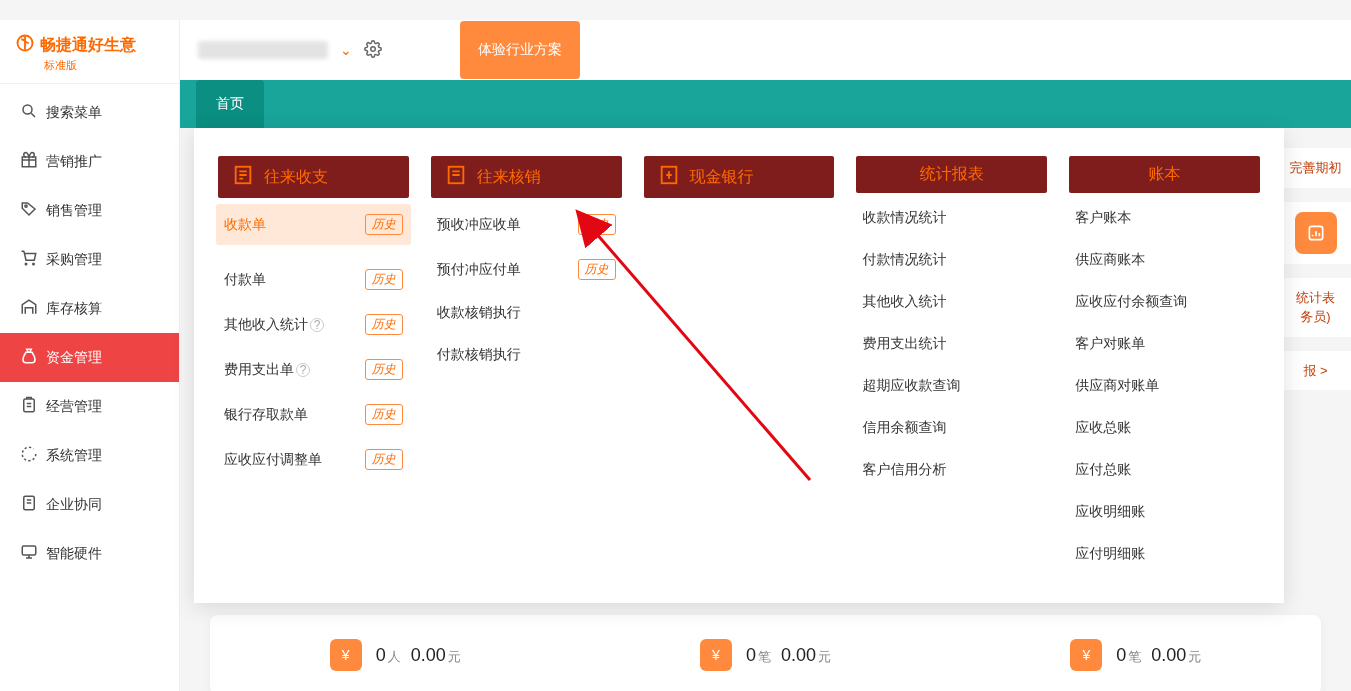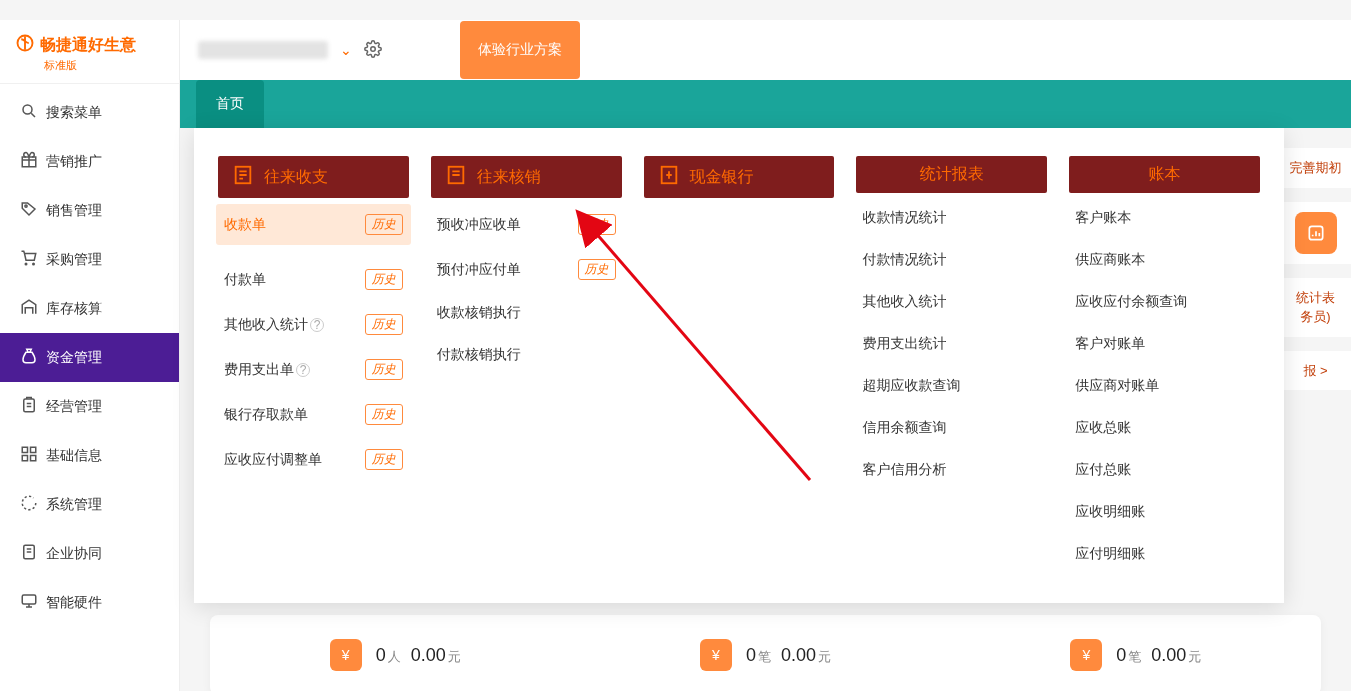--- a/index.html
+++ b/index.html
@@ -5,21 +5,21 @@
     * { box-sizing: border-box; margin: 0; padding: 0; }
     body { font-family: "Microsoft YaHei", sans-serif; background: #f5f5f5; width: 1351px; height: 691px; overflow: hidden; font-size: 14px; }
     .app { display: flex; width: 100%; height: 100%; margin-top: 20px; }
     .sidebar { width: 180px; background: #fff; border-right: 1px solid #eee; display: flex; flex-direction: column; }
     .logo-area { padding: 14px 16px 10px; border-bottom: 1px solid #f0f0f0; }
     .logo-line { display: flex; align-items: center; gap: 6px; color: #ff6a00; font-weight: bold; font-size: 16px; }
     .logo-line .logo-icon { color: #ff6a00; }
     .logo-sub { font-size: 11px; color: #ff6a00; margin-top: 2px; margin-left: 28px; }
     .nav-list { list-style: none; padding-top: 4px; }
     .nav-item { display: flex; align-items: center; gap: 8px; padding: 14px 20px; color: #333; cursor: pointer; }
-    .nav-item.active { background: #4c1d95; color: #fff; }
+    .nav-item.active { background: #ef4444; color: #fff; }
     .nav-item .icon { width: 18px; text-align: center; color: #555; }
     .nav-item.active .icon { color: #fff; }
     .main { flex: 1; display: flex; flex-direction: column; position: relative; }
     .topbar { height: 60px; background: #fff; display: flex; align-items: center; padding: 0 18px; gap: 12px; }
     .company-dd { display: flex; align-items: center; gap: 12px; min-width: 250px; }
     .company-name { width: 130px; height: 18px; background: #e3e3e3; filter: blur(2px); border-radius: 3px; }
     .chevron-down { color: #ff6a00; cursor: pointer; user-select: none; }
     .gear { color: #666; cursor: pointer; }
     .primary-btn { background: #ff8a3d; color: #fff; border: none; padding: 20px 18px; border-radius: 4px; font-size: 14px; cursor: pointer; }
     .tabbar { background: #1aa59a; height: 48px; display: flex; align-items: center; padding: 0 16px; }
@@ -105,29 +105,20 @@
         </li>
       <li class="nav-item">
           <span class="icon"><svg class="ic" viewBox="0 0 24 24" fill="none" stroke="currentColor" stroke-width="2">
               <rect x="5" y="4" width="14" height="17" rx="2"></rect>
               <path d="M9 4V2h6v2M9 10h6M9 14h6"></path>
             </svg></span>
           <span>经营管理</span>
         </li>
       <li class="nav-item">
           <span class="icon"><svg class="ic" viewBox="0 0 24 24" fill="none" stroke="currentColor" stroke-width="2">
-              <rect x="3" y="3" width="7" height="7"></rect>
-              <rect x="14" y="3" width="7" height="7"></rect>
-              <rect x="3" y="14" width="7" height="7"></rect>
-              <rect x="14" y="14" width="7" height="7"></rect>
-            </svg></span>
-          <span>基础信息</span>
-        </li>
-      <li class="nav-item">
-          <span class="icon"><svg class="ic" viewBox="0 0 24 24" fill="none" stroke="currentColor" stroke-width="2">
               <path d="M21 12a9 9 0 11-3-6.7" stroke-dasharray="3 3"></path>
             </svg></span>
           <span>系统管理</span>
         </li>
       <li class="nav-item">
           <span class="icon"><svg class="ic" viewBox="0 0 24 24" fill="none" stroke="currentColor" stroke-width="2">
               <rect x="5" y="3" width="14" height="18" rx="2"></rect>
               <path d="M9 8h6M9 12h6"></path>
             </svg></span>
           <span>企业协同</span>

